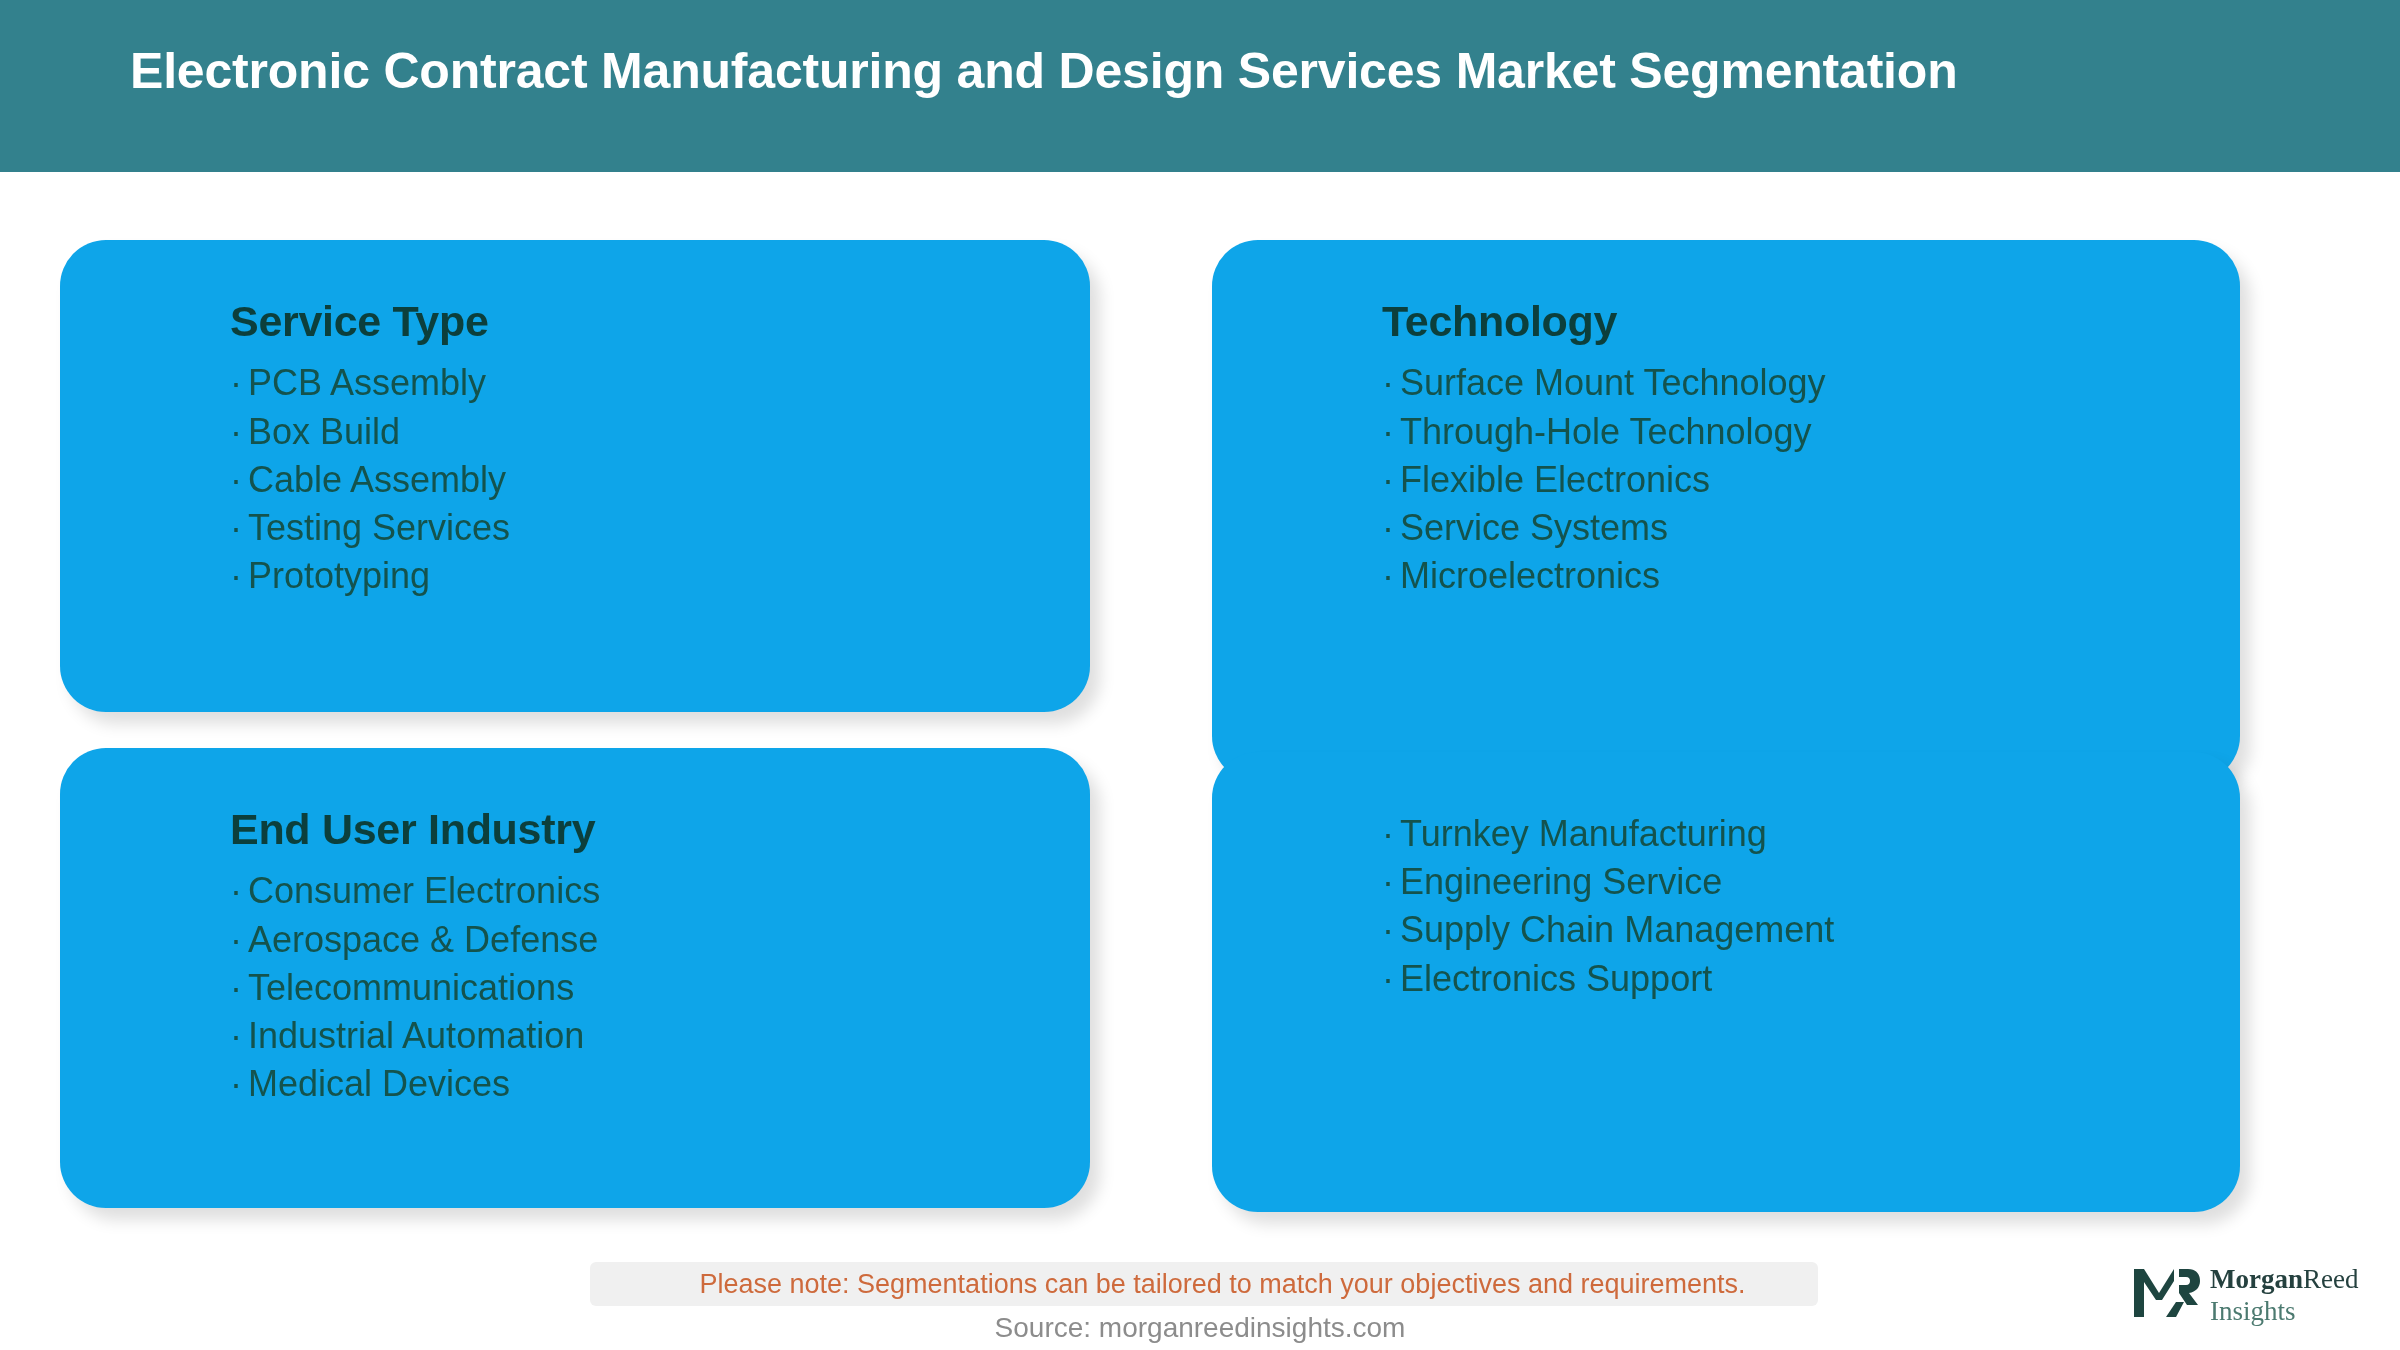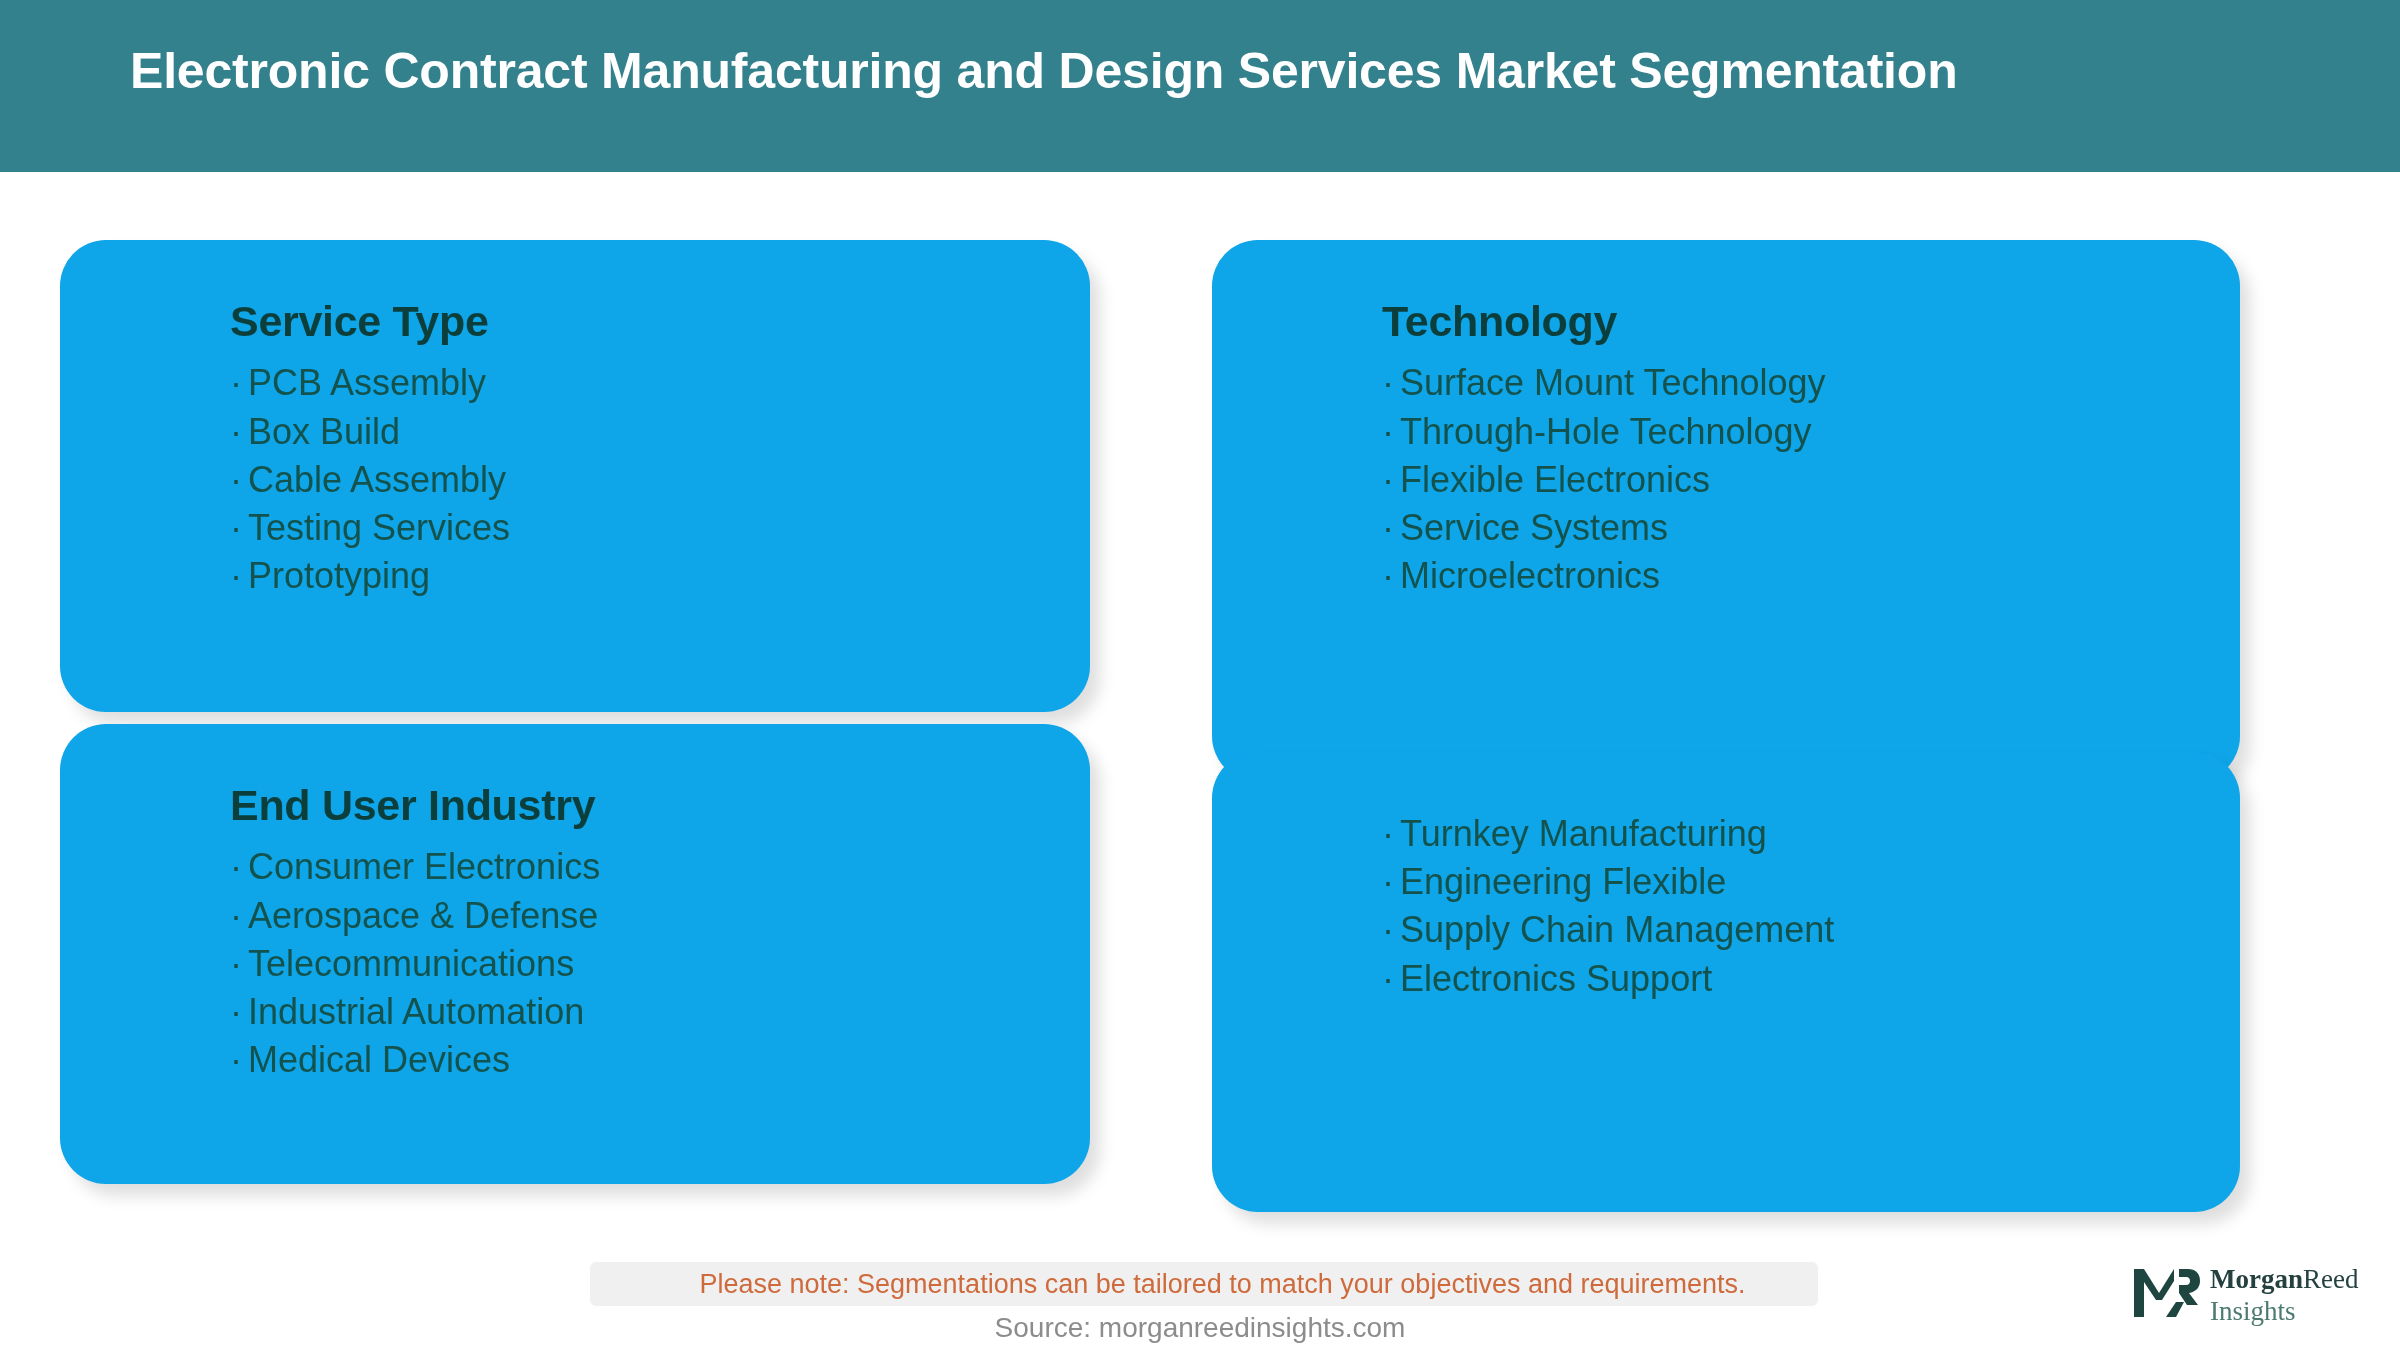--- a/index.html
+++ b/index.html
@@ -32,21 +32,21 @@
   }
   .card {
     position:absolute;
     background:#0ea5e9;
     border-radius:46px;
     box-shadow: 10px 12px 16px rgba(0,0,0,0.13);
     padding:58px 64px 40px 170px;
   }
   .card.c0 { left:60px;   top:68px;  width:1030px; height:472px; }
   .card.c1 { left:1212px; top:68px;  width:1028px; height:542px; }
-  .card.c2 { left:60px;   top:552px; width:1030px; height:460px; }
+  .card.c2 { left:60px;   top:576px; width:1030px; height:460px; }
   .card.c3 { left:1212px; top:580px; width:1028px; height:460px; }
 
   .card-title {
     color:#0C3F3C;
     font-size:43px;
     font-weight:bold;
     line-height:1.1;
     margin-bottom:14px;
     letter-spacing:-0.3px;
   }
@@ -132,21 +132,21 @@
       <li><span class="bullet">·</span><span>Aerospace &amp; Defense</span></li>
       <li><span class="bullet">·</span><span>Telecommunications</span></li>
       <li><span class="bullet">·</span><span>Industrial Automation</span></li>
       <li><span class="bullet">·</span><span>Medical Devices</span></li>
     </ul>
   </div>
 
   <div class="card c3">
     <ul class="card-list">
       <li><span class="bullet">·</span><span>Turnkey Manufacturing</span></li>
-      <li><span class="bullet">·</span><span>Engineering Flexible</span></li>
+      <li><span class="bullet">·</span><span>Engineering Service</span></li>
       <li><span class="bullet">·</span><span>Supply Chain Management</span></li>
       <li><span class="bullet">·</span><span>Electronics Support</span></li>
     </ul>
   </div>
 
 </div>
 
 <div id="footer">
   <div id="note-pill">
     <span id="note-text">Please note: Segmentations can be tailored to match your objectives and requirements.</span>

